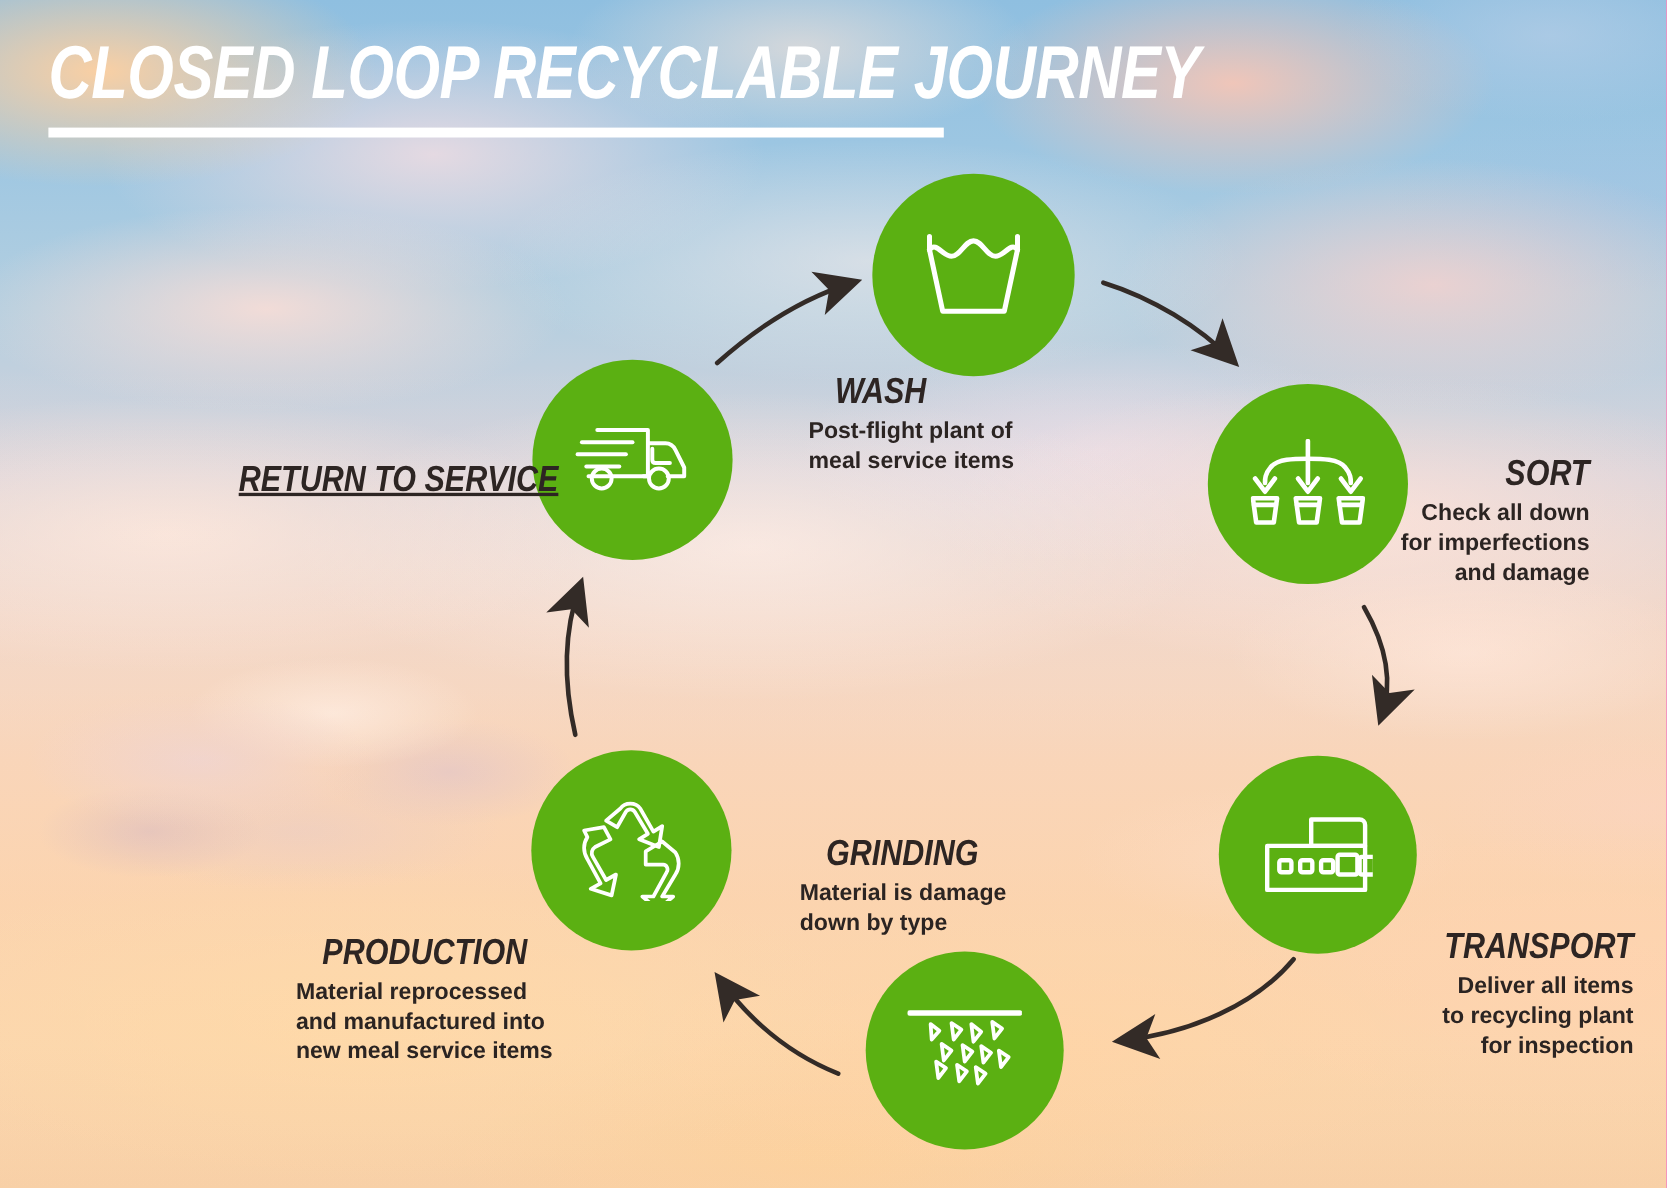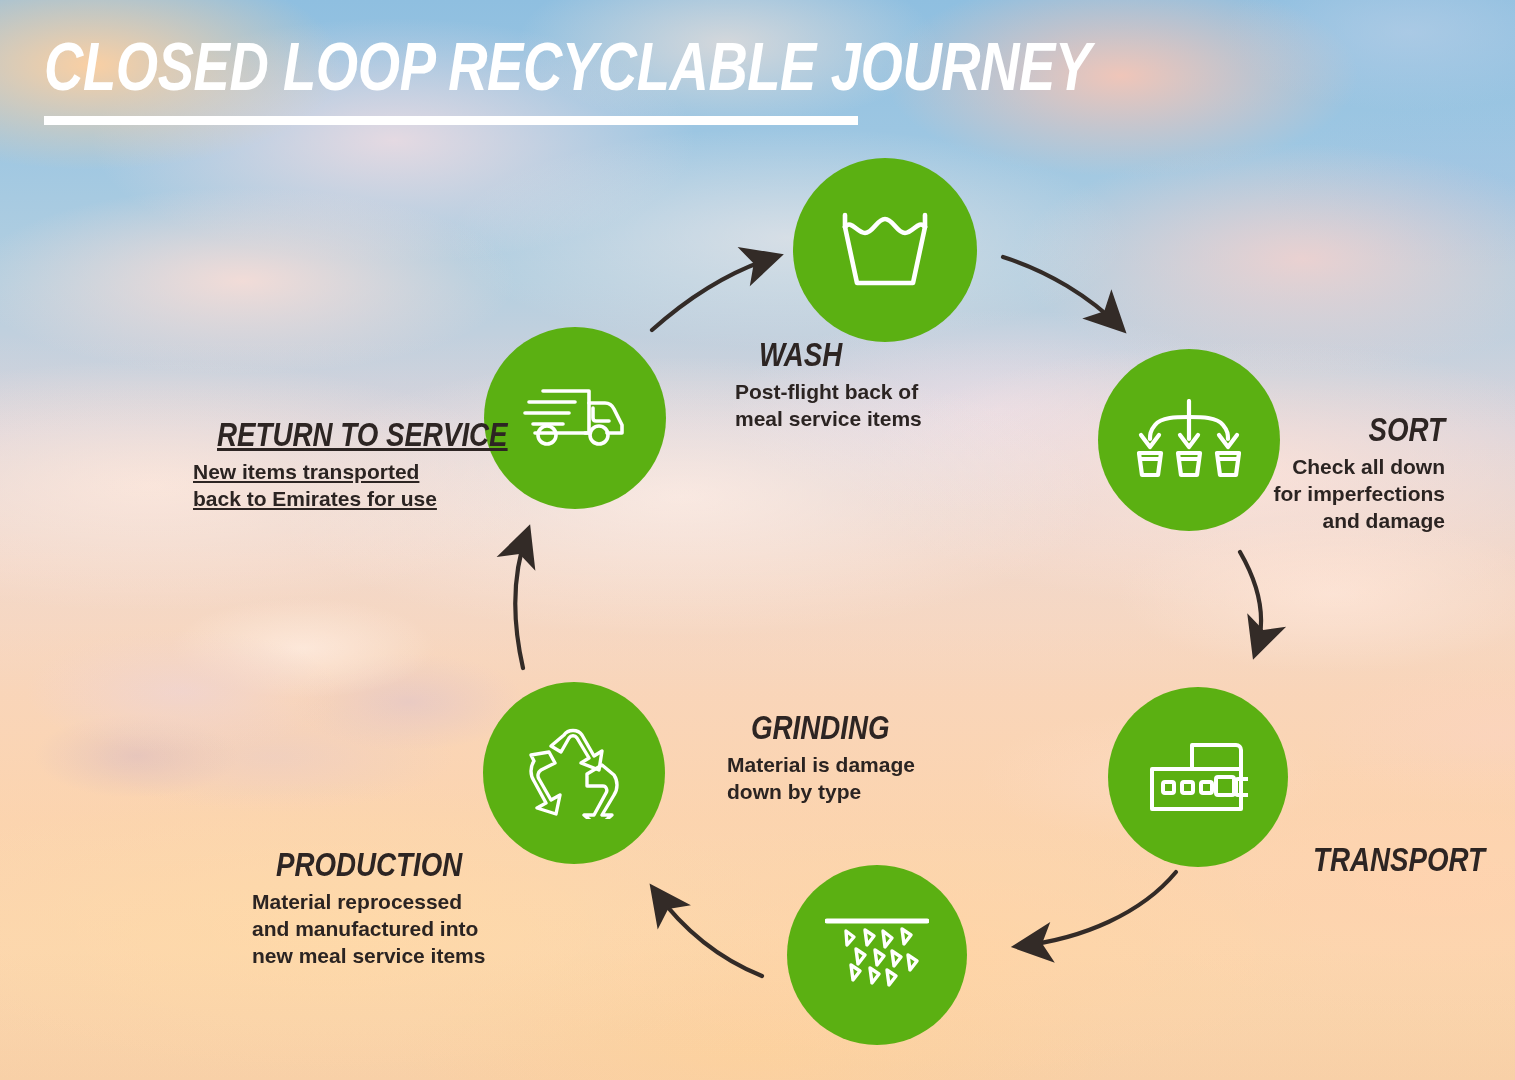--- a/index.html
+++ b/index.html
@@ -179,21 +179,21 @@
 
   <div class="node-circle" style="left:793px; top:158px; width:184px; height:184px;">
     <svg width="96" height="82" viewBox="0 0 96 82">
       <path d="M 8,6 L 8,18 M 88,6 L 88,18" stroke="#fff" stroke-width="4.6" stroke-linecap="round" fill="none"></path>
       <path d="M 8,18 C 14,10 20,24 28,24 C 36,24 40,10 48,10 C 56,10 60,24 68,24 C 76,24 82,10 88,18" stroke="#fff" stroke-width="4.6" stroke-linecap="round" stroke-linejoin="round" fill="none"></path>
       <path d="M 8,18 L 20,74 L 76,74 L 88,18" stroke="#fff" stroke-width="4.6" stroke-linecap="round" stroke-linejoin="round" fill="none"></path>
     </svg>
   </div>
   <div class="node-label ta-center" style="left:735px; top:338px; width:300px;">
     <div class="node-title">WASH</div>
-    <div class="node-desc">Post-flight back of
+    <div class="node-desc">Post-flight plant of
 meal service items</div>
   </div>
 
   <div class="node-circle" style="left:1098px; top:349px; width:182px; height:182px;">
     <svg width="104" height="82" viewBox="0 0 104 82">
       <g stroke="#fff" stroke-width="4.2" fill="none" stroke-linecap="round" stroke-linejoin="round">
         <path d="M 52,2 L 52,18"></path>
         <path d="M 52,18 C 40,18 24,18 18,26 C 13,32 13,36 13,40"></path>
         <path d="M 52,18 C 64,18 80,18 86,26 C 91,32 91,36 91,40"></path>
         <path d="M 52,18 L 52,40"></path>
@@ -222,56 +222,59 @@
         <rect x="15" y="41" width="11" height="11" rx="2"></rect>
         <rect x="34" y="41" width="11" height="11" rx="2"></rect>
         <rect x="53" y="41" width="11" height="11" rx="2"></rect>
         <rect x="68" y="36" width="18" height="18" rx="2"></rect>
         <rect x="88" y="38" width="14" height="16" rx="2"></rect>
       </g>
     </svg>
   </div>
   <div class="node-label ta-right" style="left:1040px; top:843px; width:490px; padding-right:45px;">
     <div class="node-title">TRANSPORT</div>
+    <div class="node-desc">Deliver all items
+to recycling plant
+for inspection</div>
   </div>
 
   <div class="node-circle" style="left:787px; top:865px; width:180px; height:180px;">
     <svg width="104" height="80" viewBox="0 0 104 80">
       <path d="M 2,6 L 102,6" stroke="#fff" stroke-width="5" stroke-linecap="round"></path>
       <g stroke="#fff" stroke-width="3.4" fill="none" stroke-linejoin="round">
         <path d="M 21,16 L 29,22 L 22,30 Z"></path>
         <path d="M 40,15 L 49,21 L 42,30 Z"></path>
         <path d="M 58,16 L 67,23 L 60,32 Z"></path>
         <path d="M 77,14 L 86,20 L 79,29 Z"></path>
         <path d="M 31,34 L 40,40 L 33,49 Z"></path>
         <path d="M 50,35 L 59,41 L 52,50 Z"></path>
         <path d="M 67,36 L 76,42 L 69,51 Z"></path>
         <path d="M 83,40 L 92,46 L 85,55 Z"></path>
         <path d="M 26,50 L 35,56 L 28,65 Z"></path>
         <path d="M 45,53 L 54,59 L 47,68 Z"></path>
         <path d="M 62,55 L 71,61 L 64,70 Z"></path>
       </g>
     </svg>
   </div>
-  <div class="node-label ta-center" style="left:727px; top:711px; width:300px;">
+  <div class="node-label ta-center" style="left:727px; top:758px; width:300px;">
     <div class="node-title">GRINDING</div>
     <div class="node-desc">Material is damage
 down by type</div>
   </div>
 
   <div class="node-circle" style="left:483px; top:682px; width:182px; height:182px;">
     <svg width="96" height="92" viewBox="0 0 96 92">
       <g stroke="#fff" stroke-width="3.4" fill="none" stroke-linejoin="round" stroke-linecap="round">
         <path d="M 38,8 C 42,2 52,2 56,8 L 68,29 L 76,24 L 73,43 L 55,36 L 63,31 L 51,11 C 49,8 45,8 43,11 L 35,25 L 25,19 Z"></path>
         <path d="M 8,34 C 4,40 4,48 8,54 L 20,76 L 11,81 L 30,87 L 34,68 L 25,73 L 13,52 C 11,49 12,45 15,43 L 29,36 L 23,25 L 5,28 Z"></path>
         <path d="M 88,48 C 92,54 92,62 88,68 L 76,88 L 86,88 L 72,100 L 58,88 L 68,88 L 80,66 C 82,63 80,59 77,59 L 61,59 L 61,47 L 76,38 Z"></path>
       </g>
     </svg>
   </div>
-  <div class="node-label ta-center" style="left:252px; top:848px; width:300px;">
+  <div class="node-label ta-center" style="left:269px; top:848px; width:300px;">
     <div class="node-title">PRODUCTION</div>
     <div class="node-desc">Material reprocessed
 and manufactured into
 new meal service items</div>
   </div>
 
   <div class="node-circle" style="left:484px; top:327px; width:182px; height:182px;">
     <svg width="104" height="62" viewBox="0 0 104 62">
       <g stroke="#fff" stroke-width="3.6" fill="none" stroke-linecap="round" stroke-linejoin="round">
         <path d="M 20,4 L 66,4 L 66,46 L 12,46"></path>
@@ -281,17 +284,15 @@
         <path d="M 66,16 L 82,16 C 86,16 89,18 91,22 L 99,38 L 99,46 L 84,46"></path>
         <path d="M 66,46 L 62,46"></path>
         <path d="M 70,21 L 70,31 C 70,33 71,34 73,34 L 86,34"></path>
         <circle cx="24" cy="48" r="9"></circle>
         <circle cx="76" cy="48" r="9"></circle>
       </g>
     </svg>
   </div>
   <div class="node-label ta-center" style="left:193px; top:418px; width:300px;text-decoration:underline;">
     <div class="node-title">RETURN TO SERVICE</div>
-    <div class="node-desc">New items transported
-back to Emirates for use</div>
   </div>
 
 </div>
 
 </body></html>

